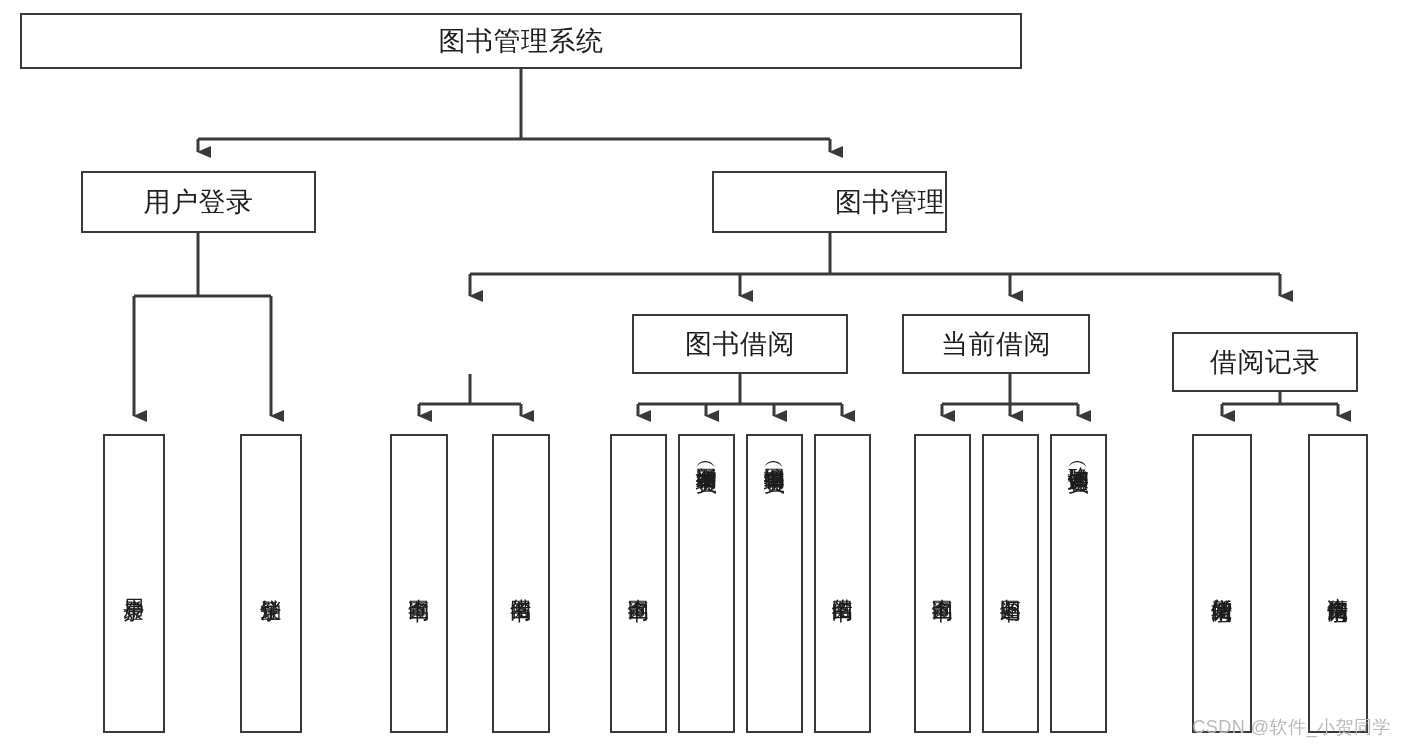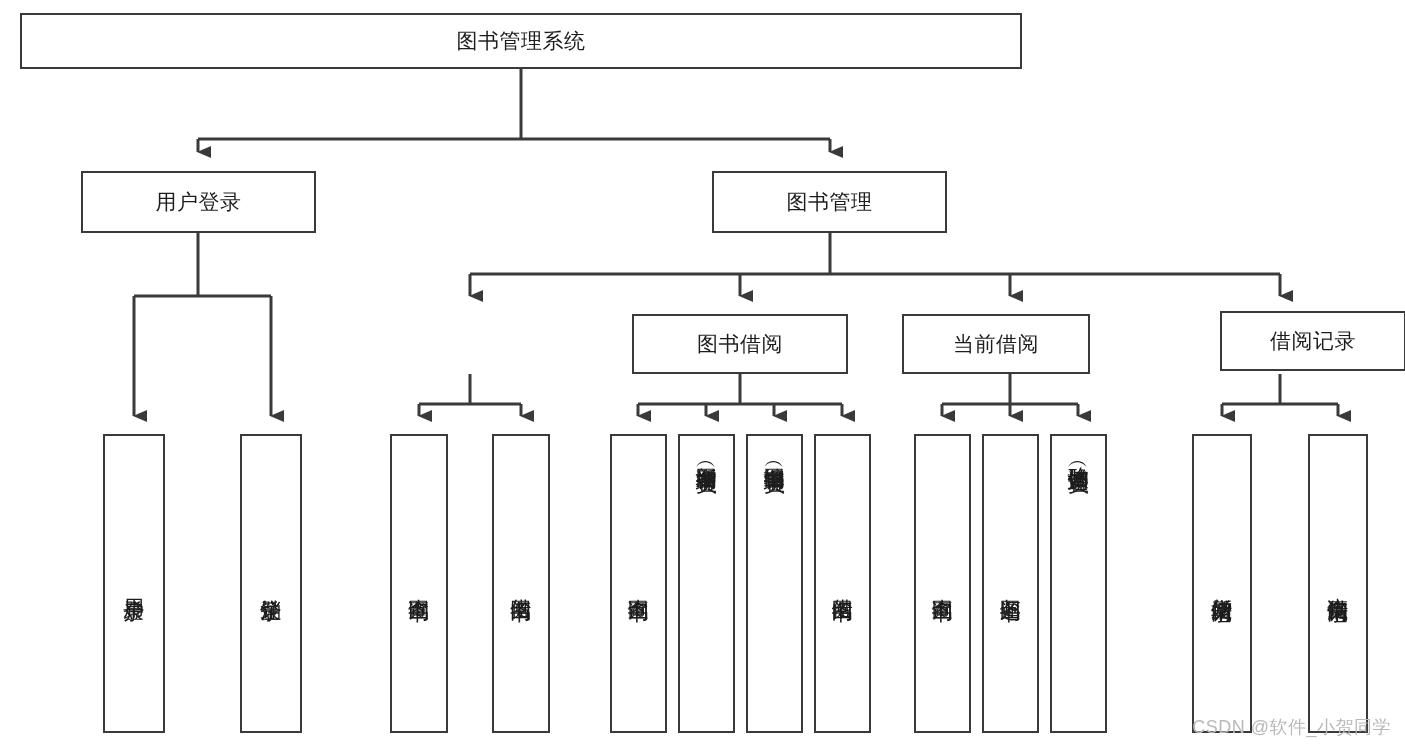--- a/index.html
+++ b/index.html
@@ -33,21 +33,21 @@
     border: 2px solid #3a3a3a;
     display: flex;
     align-items: center;
     justify-content: center;
     text-align: center;
   }
   .node.h {
     
   }
   .node.h .label {
-    font-size: 21px;
+    font-size: 27px;
     line-height: 1.2;
     letter-spacing: 0.5px;
     color: #1d1d1d;
     white-space: nowrap;
   }
   .node.v {
     align-items: flex-start;
     justify-content: center;
     padding-top: 14px;
   }
@@ -130,31 +130,31 @@
     </g>
   </svg>
 
   <div class="node h" style="left:20px; top:13px; width:1002px; height:56px;">
     <span class="label">图书管理系统</span>
   </div>
 
   <div class="node h" style="left:81px; top:171px; width:235px; height:62px;">
     <span class="label">用户登录</span>
   </div>
-  <div class="node h" style="left:712px; top:171px; width:235px; height:62px;">
+  <div class="node h" style="left:712px; top:171px; width:235px; height:62px;justify-content:flex-end;">
     <span class="label">图书管理</span>
   </div>
 
   <div class="node h" style="left:632px; top:314px; width:216px; height:60px;">
     <span class="label">图书借阅</span>
   </div>
   <div class="node h" style="left:902px; top:314px; width:188px; height:60px;">
     <span class="label">当前借阅</span>
   </div>
-  <div class="node h" style="left:1172px; top:311px; width:186px; height:60px;margin-left:48px;">
+  <div class="node h" style="left:1172px; top:332px; width:186px; height:60px;">
     <span class="label">借阅记录</span>
   </div>
 
   <div class="node v mid" style="left:103px; top:434px; width:62px; height:299px;">
     <span class="label">用户登录</span>
   </div>
   <div class="node v mid" style="left:240px; top:434px; width:62px; height:299px;">
     <span class="label">注销登录</span>
   </div>
 

